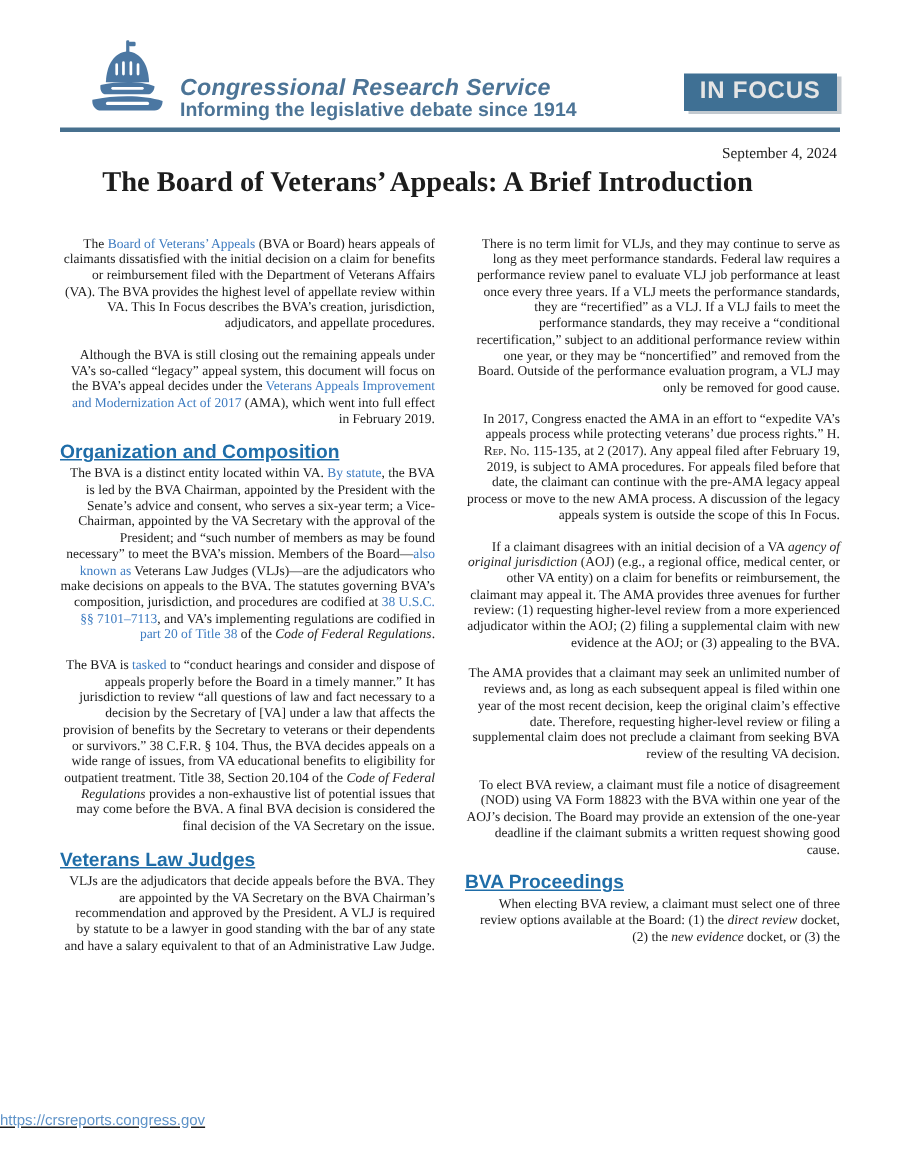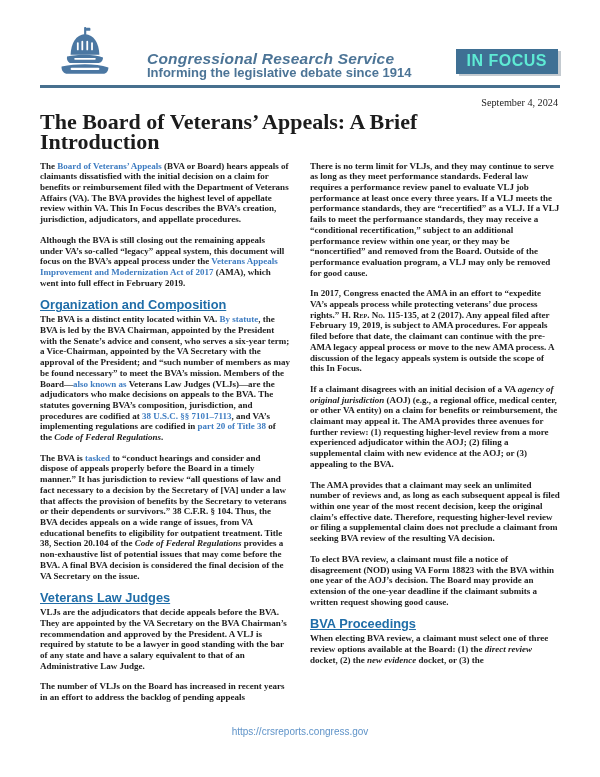--- a/index.html
+++ b/index.html
@@ -11,83 +11,83 @@
     font-family:"Liberation Serif", serif;
     color:#1c1c1c;
   }
   
   .header{
     display:flex;justify-content:space-between;align-items:flex-end;
     padding:26px 42px 0 58px;
   }
   .logo{display:flex;align-items:flex-end;}
   .logo svg{display:block;margin-right:8px;}
-  .logo-text{padding-bottom:2px;margin-left:27px;}
+  .logo-text{padding-bottom:2px;}
   .logo-title{
     font-family:"Liberation Sans", sans-serif;
     font-weight:bold;font-style:italic;
     font-size:15.5px;letter-spacing:.2px;
     color:#4c7496;line-height:17px;
   }
   .logo-tagline{
     font-family:Liberation Sans, sans-serif;
     font-weight:bold;
     font-size:13px;color:#4c7496;line-height:11px;
   }
   .badge{
     background:#40central;
     background:#3f7094;
-    color:#5eead4;
+    color:#e5e5e5;
     font-family:"Liberation Sans", sans-serif;
     font-weight:bold;font-size:16px;letter-spacing:.5px;
     padding:3px 11px 4px 11px;
     box-shadow:3px 2px 0 0 #c3cad0;
     margin-bottom:6px;
   }
   .rule{
     height:2.6px;background:#47708e;
     margin:5px 40px 0 40px;
   }
   .date{
     text-align:right;
     font-size:10.2px;
     padding:9px 42px 0 0;
   }
   .title{
-    font-size:22px;font-weight:bold;
-    margin:4px 70px 0 40px;
+    font-size:19px;font-weight:bold;
+    text-align:center;
+    margin:4px 70px 16px 40px;
     line-height:20px;
   }
   
   .columns{
     display:flex;gap:20px;
     padding:9px 40px 0 40px;
   }
   .col{width:250px;}
   .col p{
     margin:0 0 10px 0;
     font-size:9px;line-height:10.7px;
-    text-align:left;
-    font-weight:bold;
+    text-align:right;
   }
   .col h2{
     font-family:"Liberation Sans", sans-serif;
     font-size:12.8px;font-weight:bold;
     color:#1f6da8;
     margin:3px 0 2px 0;line-height:14px;
     letter-spacing:0;
     text-decoration:underline;
   }
   .link{color:#3e7cc1;}
   .italic{font-style:italic;}
   .smallcaps{font-variant:small-caps;}
   
   .footer{
-    position:absolute;left:0;right:0;bottom:38px;
-    text-align:center;
+    position:absolute;left:0;right:0;bottom:22px;
+    text-decoration:underline;
   }
   .footer-link{
     font-family:"Liberation Sans", sans-serif;
     font-size:10px;color:#5f93c8;text-decoration:none;
   }
 </style>
 </head>
 <body>
 
 <div class="page">
@@ -123,27 +123,26 @@
 
   <div class="rule"></div>
 
   <div class="date">September 4, 2024</div>
 
   <h1 class="title">The Board of Veterans’ Appeals: A Brief Introduction</h1>
 
   <div class="columns">
     <div class="col" id="col-left">
         <p><span>The </span><span class="link">Board of Veterans’ Appeals</span><span> (BVA or Board) hears appeals of claimants dissatisfied with the initial decision on a claim for benefits or reimbursement filed with the Department of Veterans Affairs (VA). The BVA provides the highest level of appellate review within VA. This In Focus describes the BVA’s creation, jurisdiction, adjudicators, and appellate procedures.</span></p>
-        <p><span>Although the BVA is still closing out the remaining appeals under VA’s so-called “legacy” appeal system, this document will focus on the BVA’s appeal process under the </span><span class="link">Veterans Appeals Improvement and Modernization Act of 2017</span><span> (AMA), which went into full effect in February 2019.</span></p>
+        <p><span>Although the BVA is still closing out the remaining appeals under VA’s so-called “legacy” appeal system, this document will focus on the BVA’s appeal decides under the </span><span class="link">Veterans Appeals Improvement and Modernization Act of 2017</span><span> (AMA), which went into full effect in February 2019.</span></p>
         <h2>Organization and Composition</h2>
         <p><span>The BVA is a distinct entity located within VA. </span><span class="link">By statute</span><span>, the BVA is led by the BVA Chairman, appointed by the President with the Senate’s advice and consent, who serves a six-year term; a Vice-Chairman, appointed by the VA Secretary with the approval of the President; and “such number of members as may be found necessary” to meet the BVA’s mission. Members of the Board—</span><span class="link">also known as</span><span> Veterans Law Judges (VLJs)—are the adjudicators who make decisions on appeals to the BVA. The statutes governing BVA’s composition, jurisdiction, and procedures are codified at </span><span class="link">38 U.S.C. §§ 7101–7113</span><span>, and VA’s implementing regulations are codified in </span><span class="link">part 20 of Title 38</span><span> of the </span><span class="italic">Code of Federal Regulations</span><span>.</span></p>
         <p><span>The BVA is </span><span class="link">tasked</span><span> to “conduct hearings and consider and dispose of appeals properly before the Board in a timely manner.” It has jurisdiction to review “all questions of law and fact necessary to a decision by the Secretary of [VA] under a law that affects the provision of benefits by the Secretary to veterans or their dependents or survivors.” 38 C.F.R. § 104. Thus, the BVA decides appeals on a wide range of issues, from VA educational benefits to eligibility for outpatient treatment. Title 38, Section 20.104 of the </span><span class="italic">Code of Federal Regulations</span><span> provides a non-exhaustive list of potential issues that may come before the BVA. A final BVA decision is considered the final decision of the VA Secretary on the issue.</span></p>
         <h2>Veterans Law Judges</h2>
         <p><span>VLJs are the adjudicators that decide appeals before the BVA. They are appointed by the VA Secretary on the BVA Chairman’s recommendation and approved by the President. A VLJ is required by statute to be a lawyer in good standing with the bar of any state and have a salary equivalent to that of an Administrative Law Judge.</span></p>
-        <p><span>The number of VLJs on the Board has increased in recent years in an effort to address the backlog of pending appeals</span></p>
       </div>
     <div class="col" id="col-right">
         <p><span>There is no term limit for VLJs, and they may continue to serve as long as they meet performance standards. Federal law requires a performance review panel to evaluate VLJ job performance at least once every three years. If a VLJ meets the performance standards, they are “recertified” as a VLJ. If a VLJ fails to meet the performance standards, they may receive a “conditional recertification,” subject to an additional performance review within one year, or they may be “noncertified” and removed from the Board. Outside of the performance evaluation program, a VLJ may only be removed for good cause.</span></p>
         <p><span>In 2017, Congress enacted the AMA in an effort to “expedite VA’s appeals process while protecting veterans’ due process rights.” H. </span><span class="smallcaps">Rep. No.</span><span> 115-135, at 2 (2017). Any appeal filed after February 19, 2019, is subject to AMA procedures. For appeals filed before that date, the claimant can continue with the pre-AMA legacy appeal process or move to the new AMA process. A discussion of the legacy appeals system is outside the scope of this In Focus.</span></p>
         <p><span>If a claimant disagrees with an initial decision of a VA </span><span class="italic">agency of original jurisdiction</span><span> (AOJ) (e.g., a regional office, medical center, or other VA entity) on a claim for benefits or reimbursement, the claimant may appeal it. The AMA provides three avenues for further review: (1) requesting higher-level review from a more experienced adjudicator within the AOJ; (2) filing a supplemental claim with new evidence at the AOJ; or (3) appealing to the BVA.</span></p>
         <p><span>The AMA provides that a claimant may seek an unlimited number of reviews and, as long as each subsequent appeal is filed within one year of the most recent decision, keep the original claim’s effective date. Therefore, requesting higher-level review or filing a supplemental claim does not preclude a claimant from seeking BVA review of the resulting VA decision.</span></p>
         <p><span>To elect BVA review, a claimant must file a notice of disagreement (NOD) using VA Form 18823 with the BVA within one year of the AOJ’s decision. The Board may provide an extension of the one-year deadline if the claimant submits a written request showing good cause.</span></p>
         <h2>BVA Proceedings</h2>
         <p><span>When electing BVA review, a claimant must select one of three review options available at the Board: (1) the </span><span class="italic">direct review</span><span> docket, (2) the </span><span class="italic">new evidence</span><span> docket, or (3) the</span></p>
       </div>

